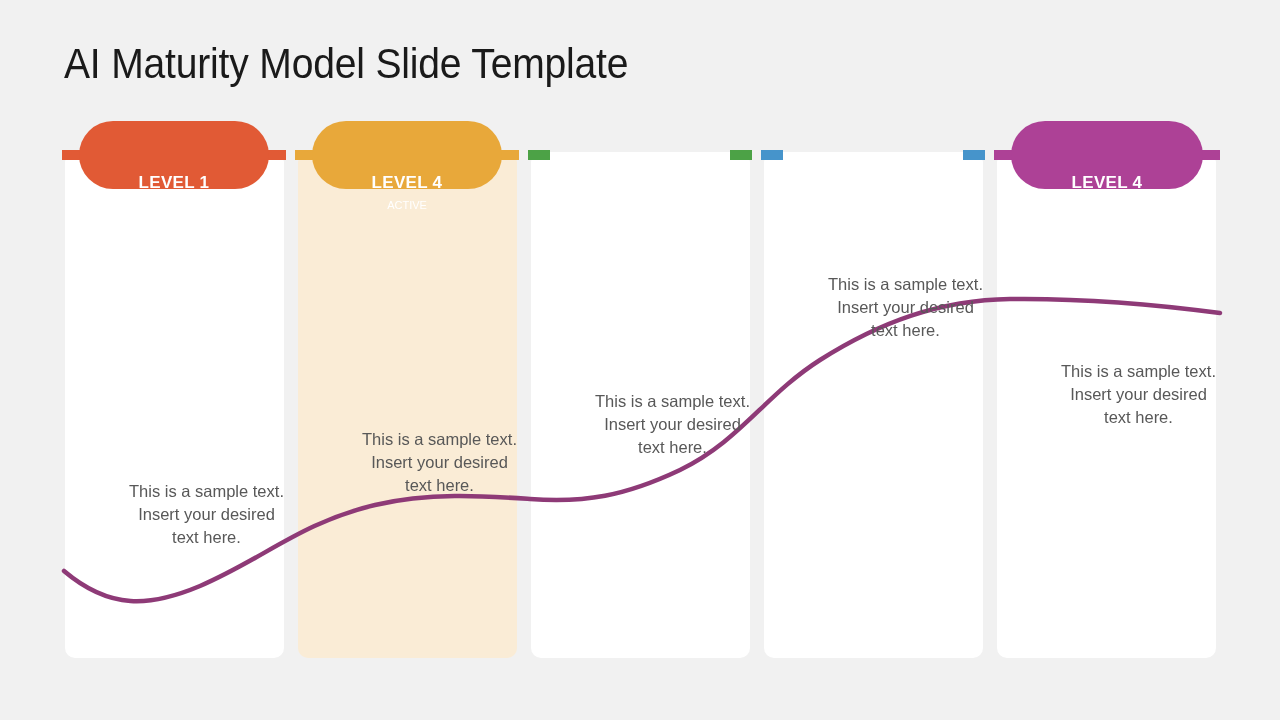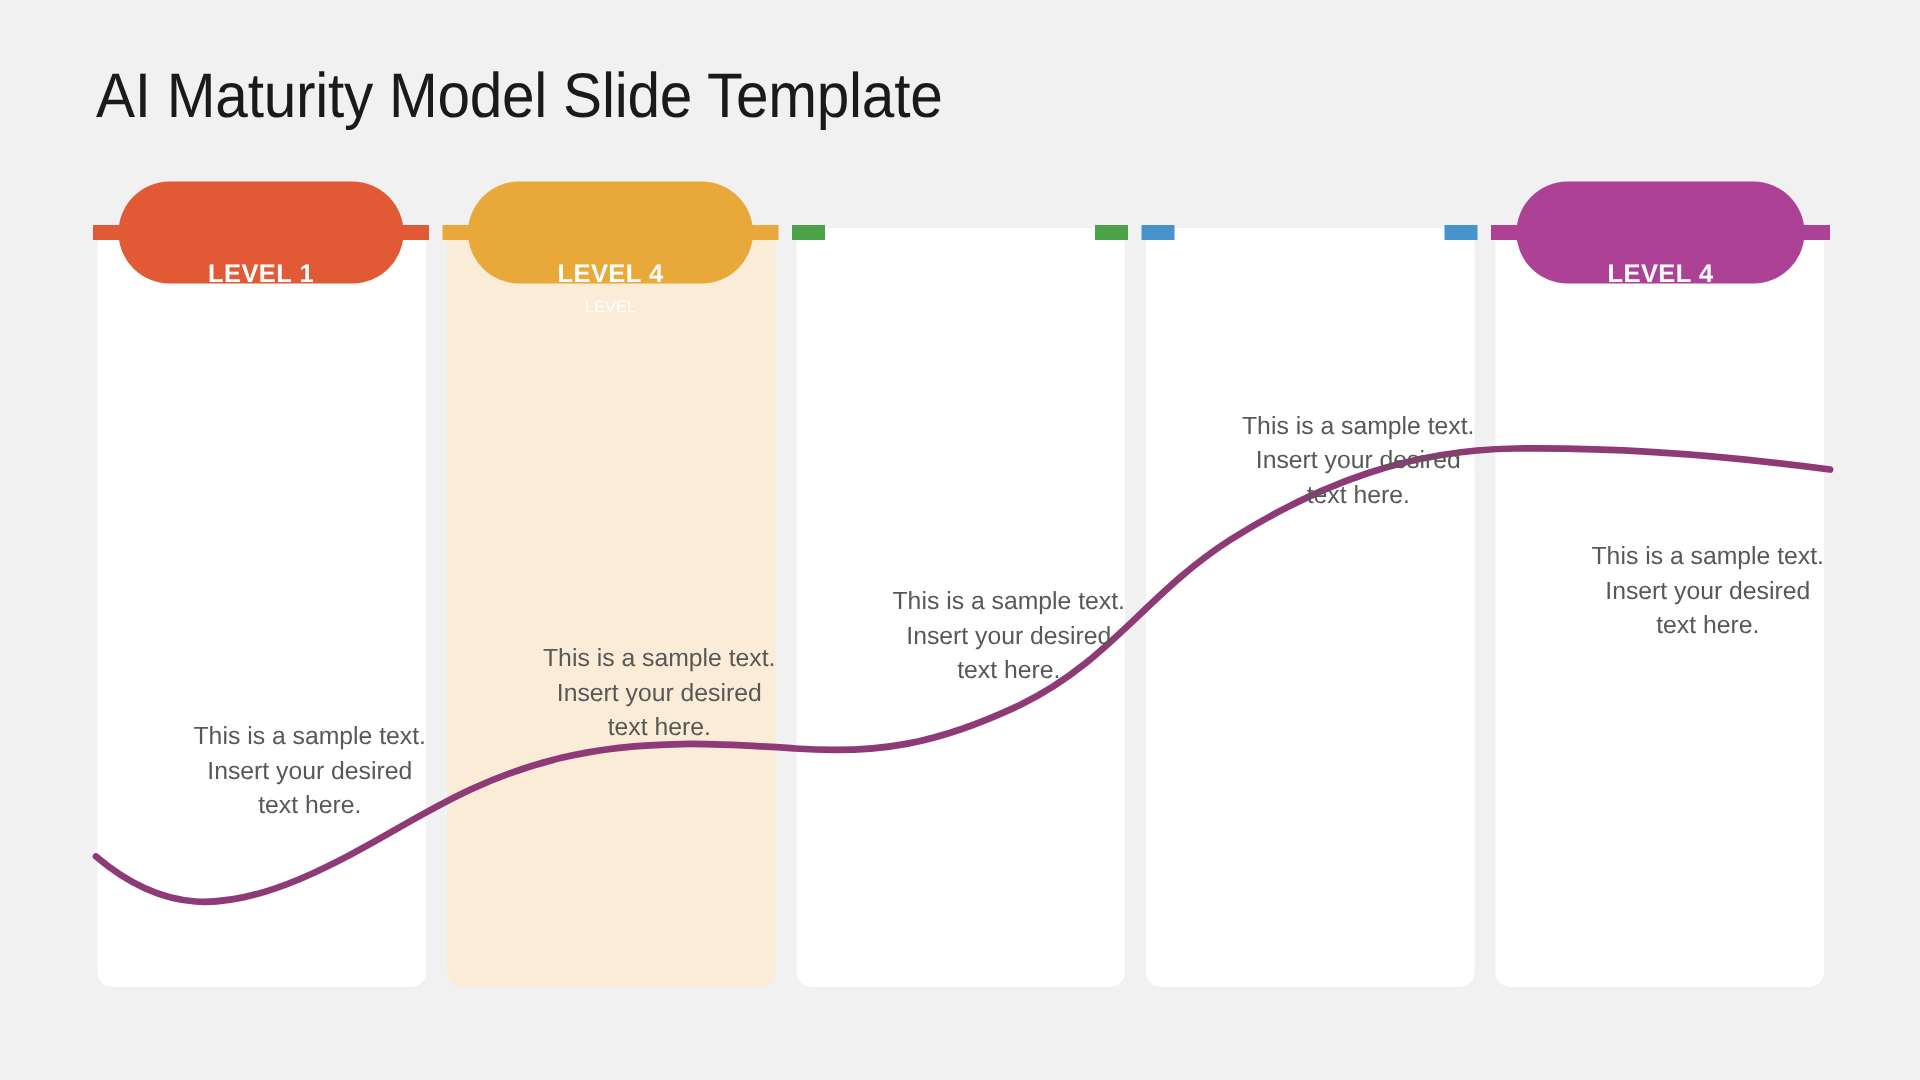--- a/index.html
+++ b/index.html
@@ -177,21 +177,21 @@
       <span class="lv">LEVEL 1</span>
       <span class="nm">AWARENESS</span>
     </div>
   </div>
 
   <div class="pill-wrap" style="left:295px; width:224px;">
     <div class="tab left" style="background:#E8A83A;"></div>
     <div class="tab right" style="background:#E8A83A;"></div>
     <div class="pill" style="background:#E8A83A;">
       <span class="lv">LEVEL 4</span>
-      <span class="nm">LEVEL</span>
+      <span class="nm">ACTIVE</span>
     </div>
   </div>
 
   <div class="pill-wrap" style="left:528px; width:224px;">
     <div class="tab left" style="background:#4CA246;"></div>
     <div class="tab right" style="background:#4CA246;"></div>
   </div>
 
   <div class="pill-wrap" style="left:761px; width:224px;">
     <div class="tab left" style="background:#4694CB;"></div>

